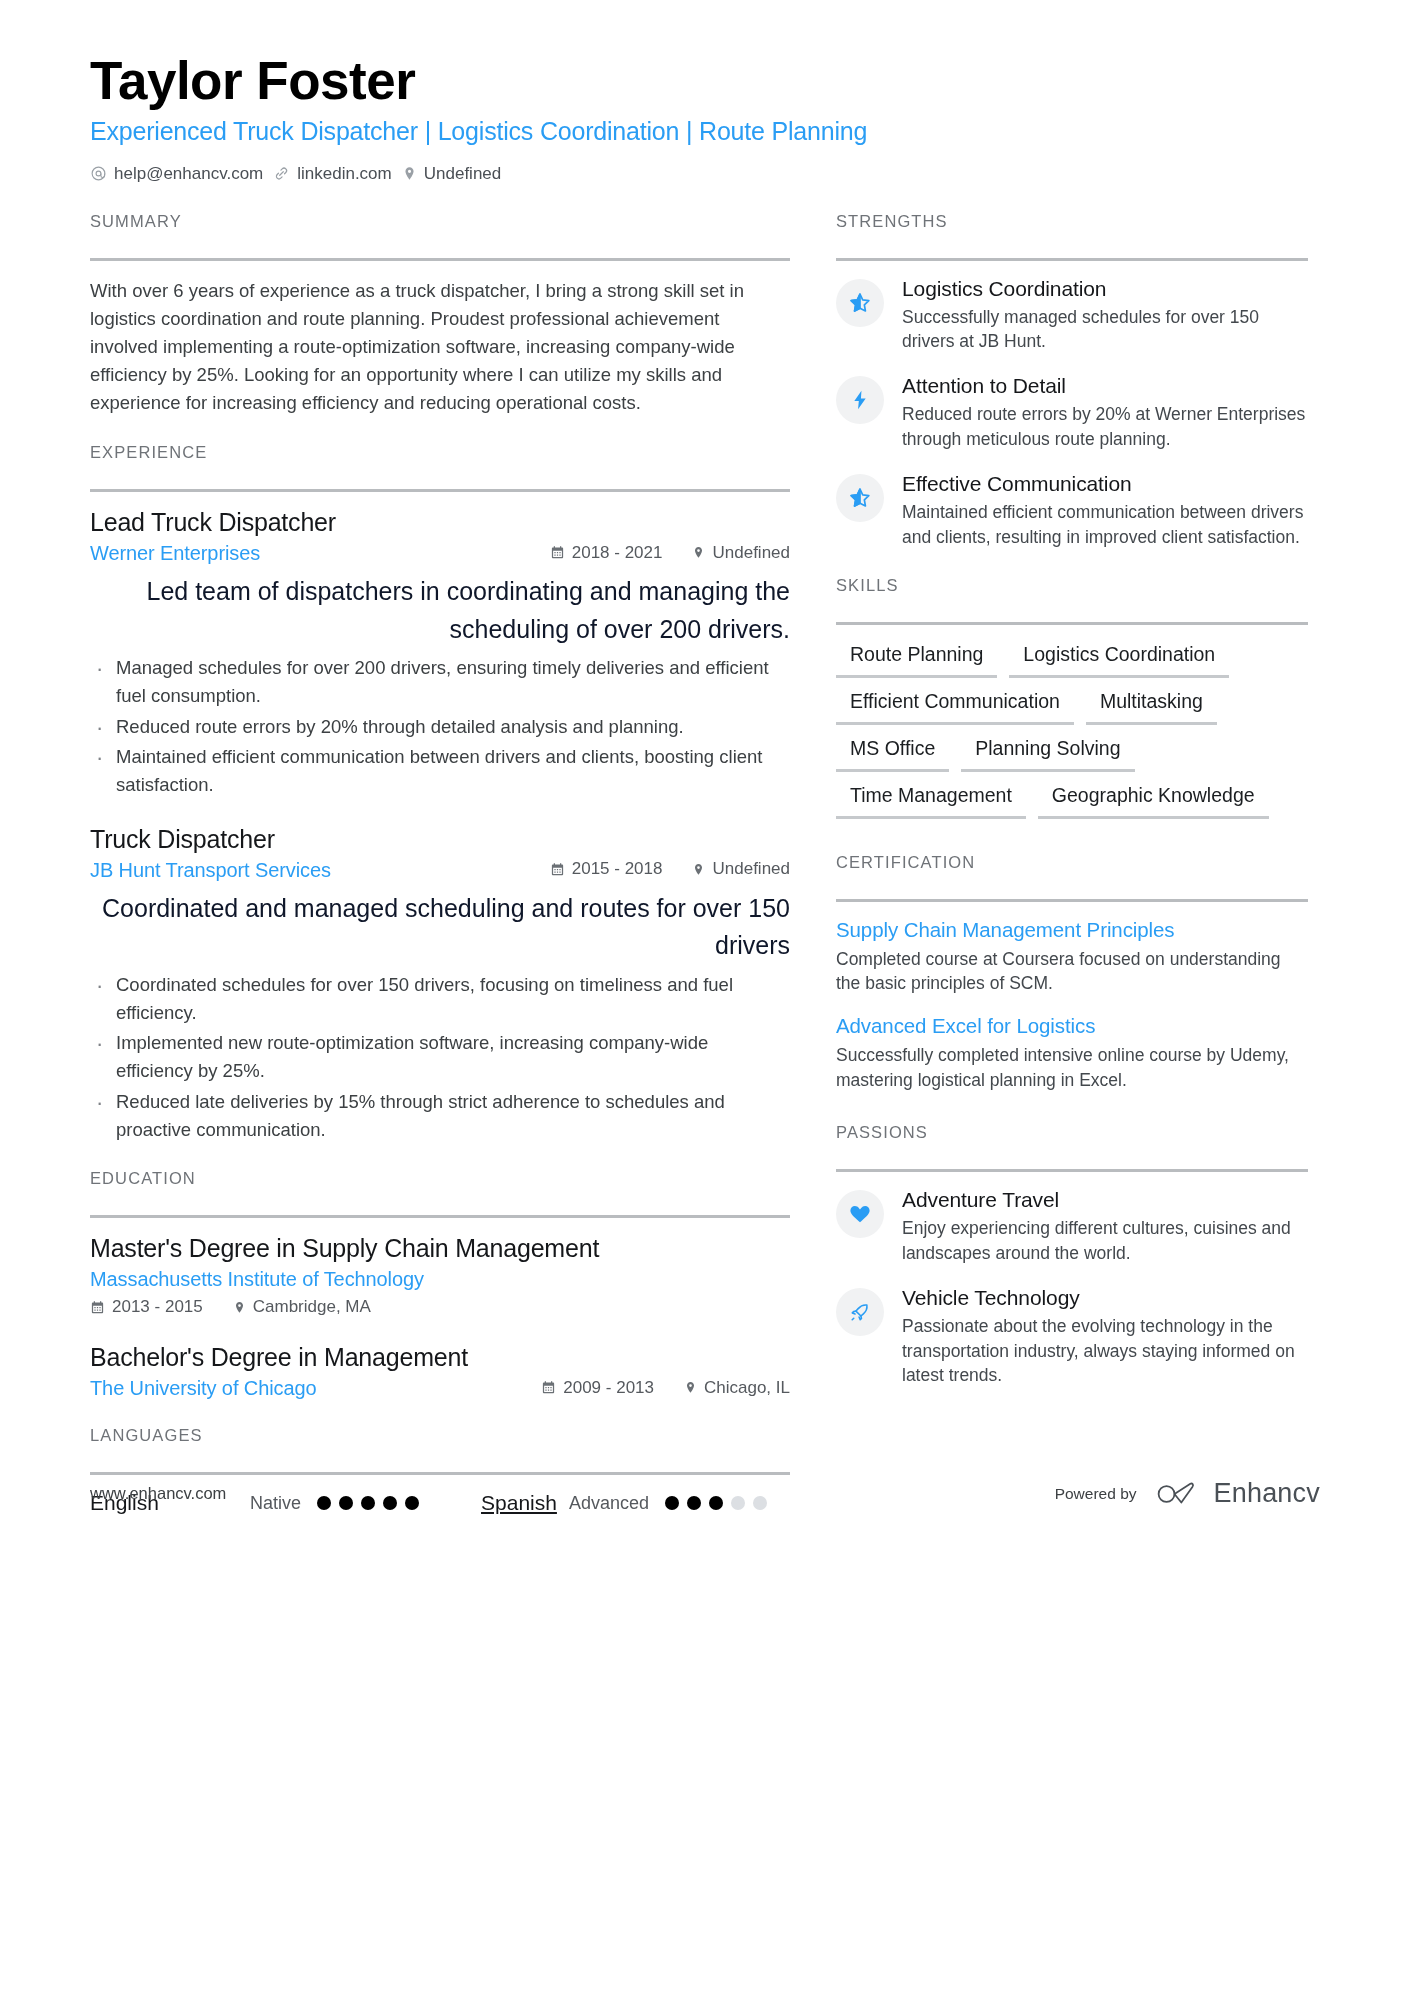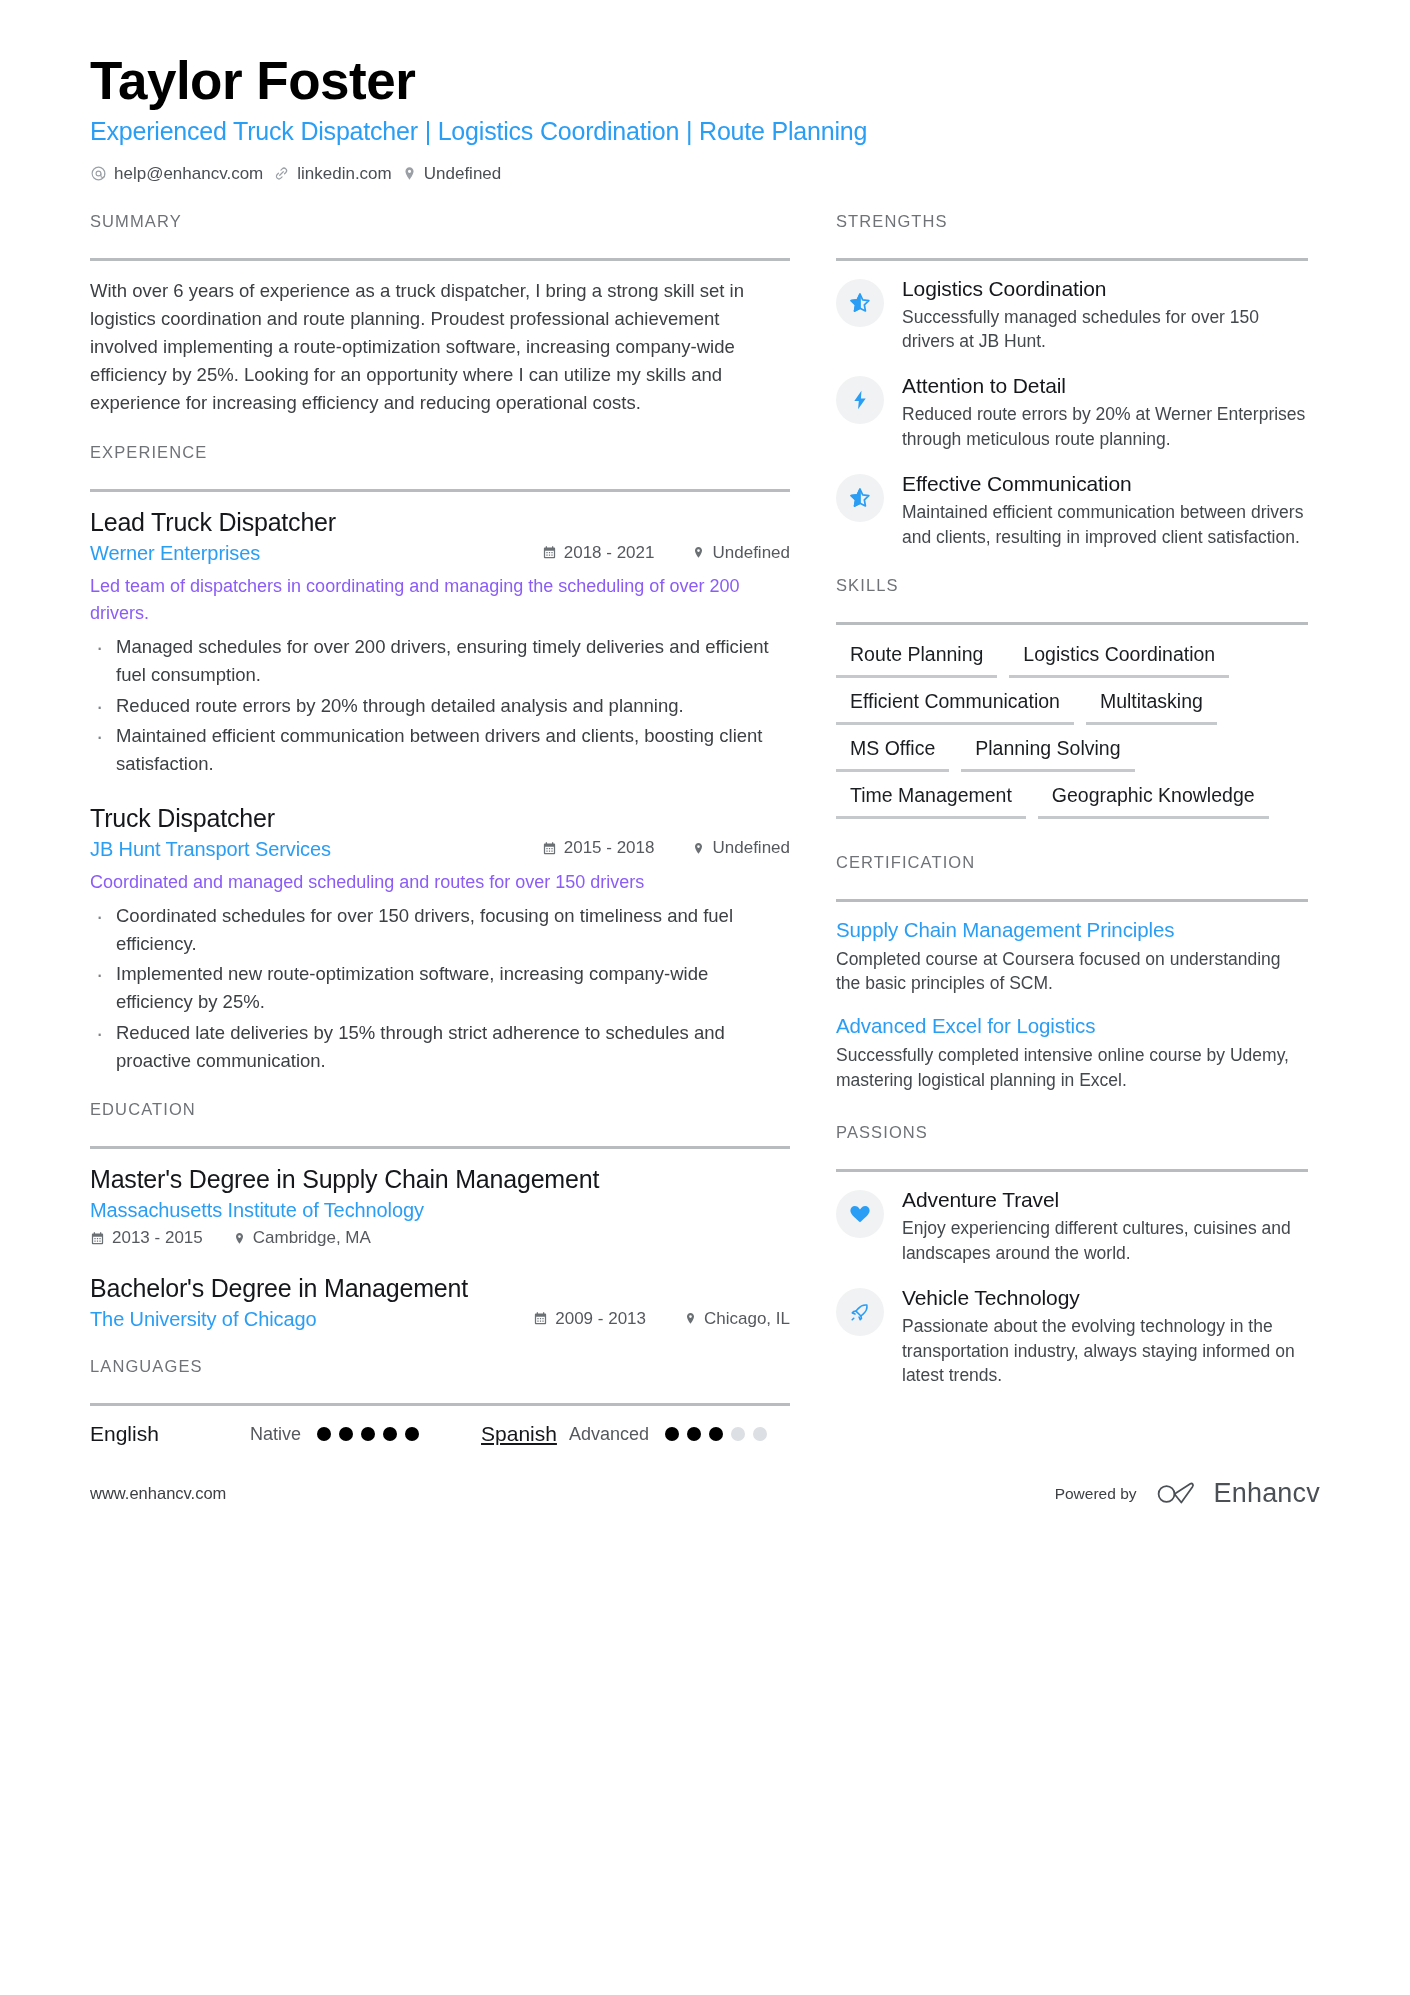--- a/index.html
+++ b/index.html
@@ -85,28 +85,29 @@
     display: flex;
     align-items: baseline;
     justify-content: space-between;
     margin-bottom: 8px;
   }
   .entry-org {
     font-size: 20px;
     color: #2a9df4;
     letter-spacing: -0.1px;
   }
-  .meta-right { display: flex; align-items: center; gap: 38px; font-size: 17px; color: #55595e; }
+  .meta-right { display: flex; align-items: center; gap: 30px; font-size: 17px; color: #55595e; }
   .meta-bit { display: flex; align-items: center; gap: 7px; }
   .meta-bit .ic { color: #6b7075; display: inline-flex; align-items: center; }
   .entry-desc {
-    font-size: 18px;
+    font-size: 25px;
     line-height: 1.5;
-    color: #8b5cf6;
+    color: #0f172a;
     margin-bottom: 6px;
+    text-align: right;
   }
   ul.bullets { list-style: none; margin: 0; padding: 0; }
   ul.bullets li {
     position: relative;
     padding-left: 26px;
     font-size: 18.5px;
     line-height: 1.5;
     color: #3c4043;
     margin-bottom: 3px;
   }

